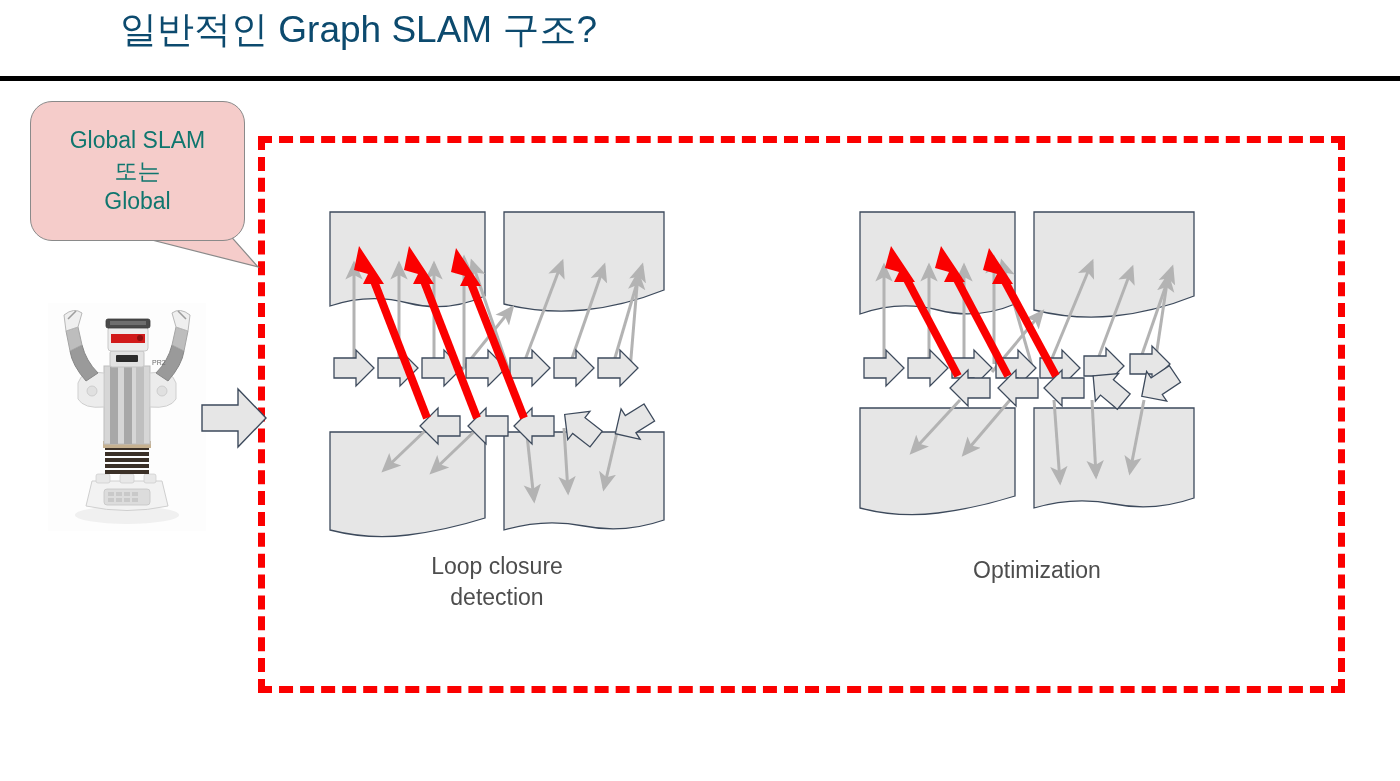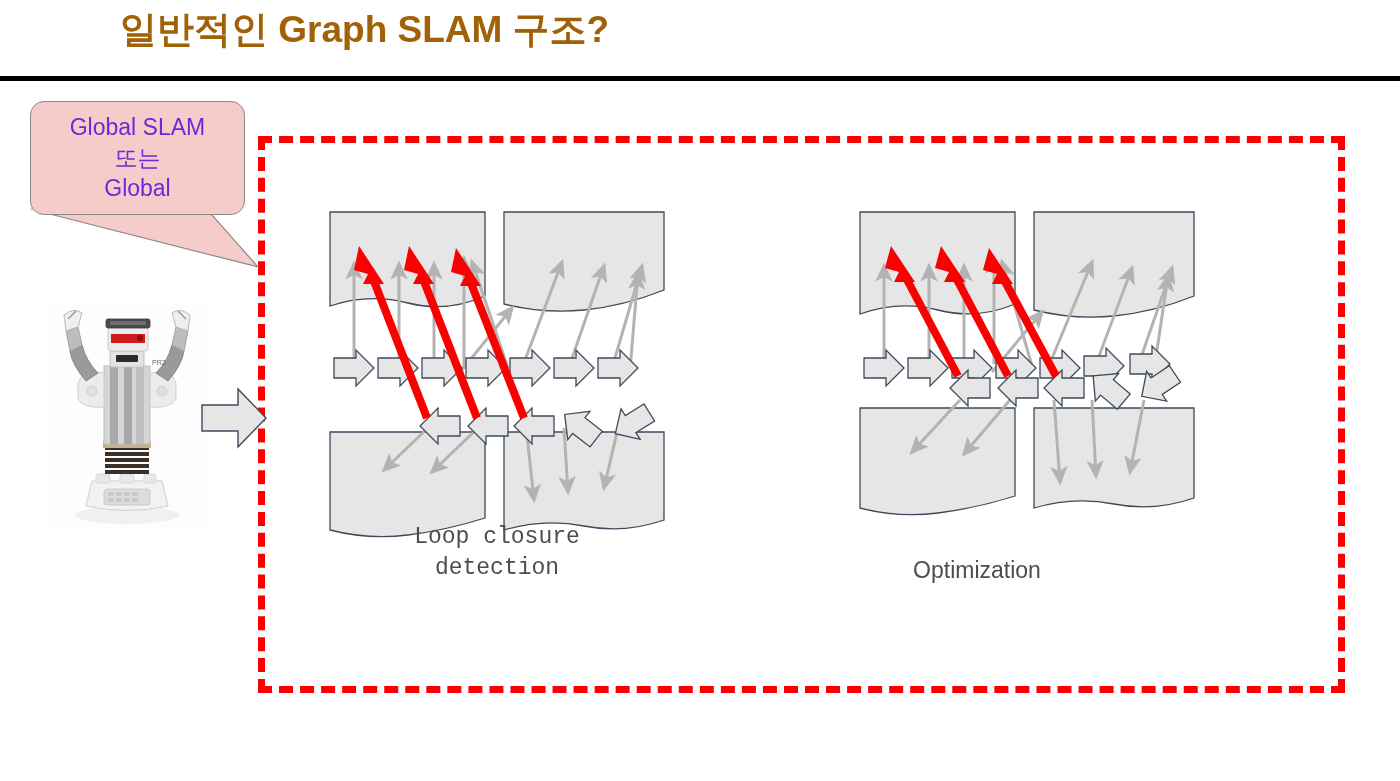--- a/index.html
+++ b/index.html
@@ -15,23 +15,23 @@
     font-family: "Liberation Sans", sans-serif;
     color: #000000;
   }
 
   
   #slide-title {
     position: absolute;
     left: 120px;
     top: 8px;
     font-size: 37px;
-    font-weight: bold;
+    font-weight: normal;
     letter-spacing: 0px;
-    color: #a16207;
+    color: #0c4a6e;
     white-space: nowrap;
     line-height: 1.2;
   }
   #title-rule {
     position: absolute;
     left: 0;
     top: 76px;
     width: 1400px;
     height: 5px;
     background: #000000;
@@ -48,32 +48,32 @@
     border: 7px dashed #fb0000;
     background: transparent;
   }
 
   
   #speech-bubble {
     position: absolute;
     left: 30px;
     top: 101px;
     width: 215px;
-    height: 114px;
+    height: 140px;
     box-sizing: border-box;
     background: #f5ccca;
     border: 1px solid #8a8a8a;
-    border-radius: 14px;
+    border-radius: 22px;
     display: flex;
     flex-direction: column;
     align-items: center;
     justify-content: center;
     line-height: 1.32;
     font-size: 23px;
-    color: #6d28d9;
+    color: #0f766e;
     z-index: 6;
   }
   #speech-bubble .bline { white-space: nowrap; }
   #bubble-tail {
     position: absolute;
     left: 30px;
     top: 205px;
     width: 240px;
     height: 70px;
     z-index: 5;
@@ -110,26 +110,25 @@
   .panel-caption {
     position: absolute;
     text-align: center;
     font-size: 23px;
     color: #4d4d4d;
     line-height: 1.35;
     white-space: pre-line;
   }
   #caption-loop-closure {
     left: 372px;
-    top: 522px;
+    top: 551px;
     width: 250px;
-    font-family: Liberation Mono, monospace;
   }
   #caption-optimization {
-    left: 852px;
+    left: 912px;
     top: 555px;
     width: 250px;
   }
 </style>
 </head>
 <body>
 
 <div id="slide-title">일반적인 Graph SLAM 구조?</div>
 <div id="title-rule"></div>
 

